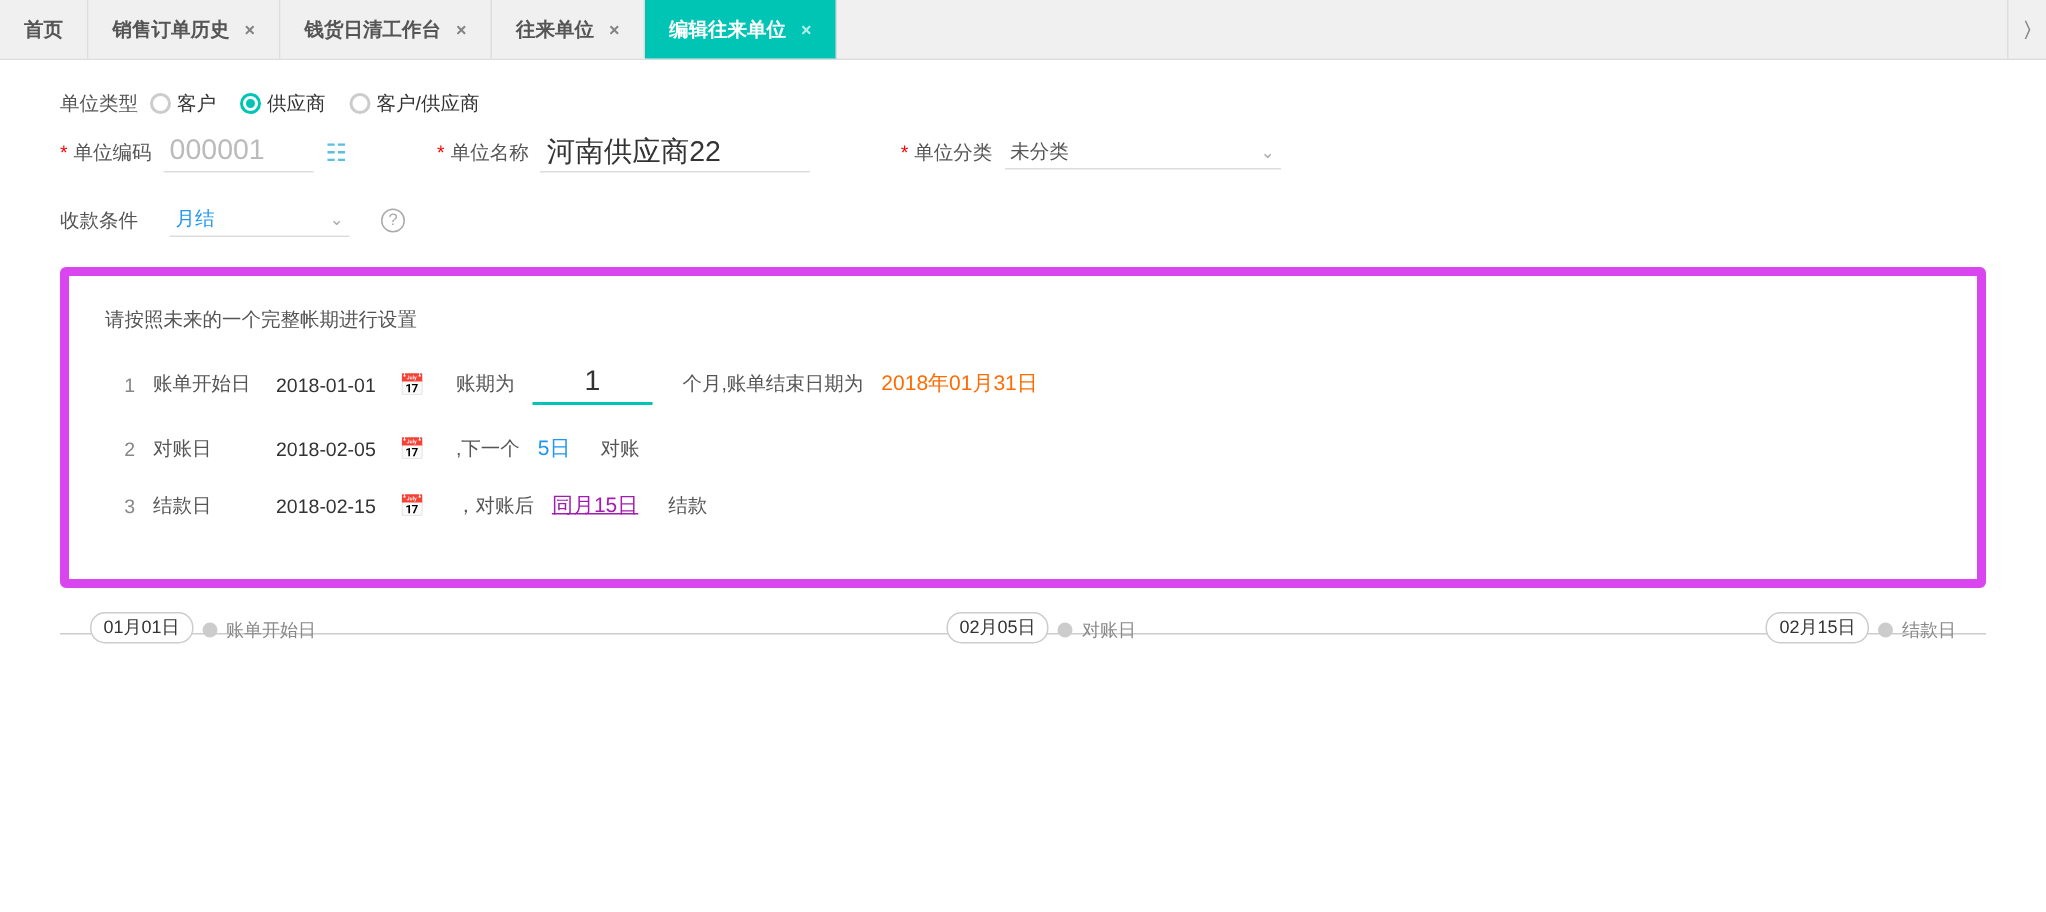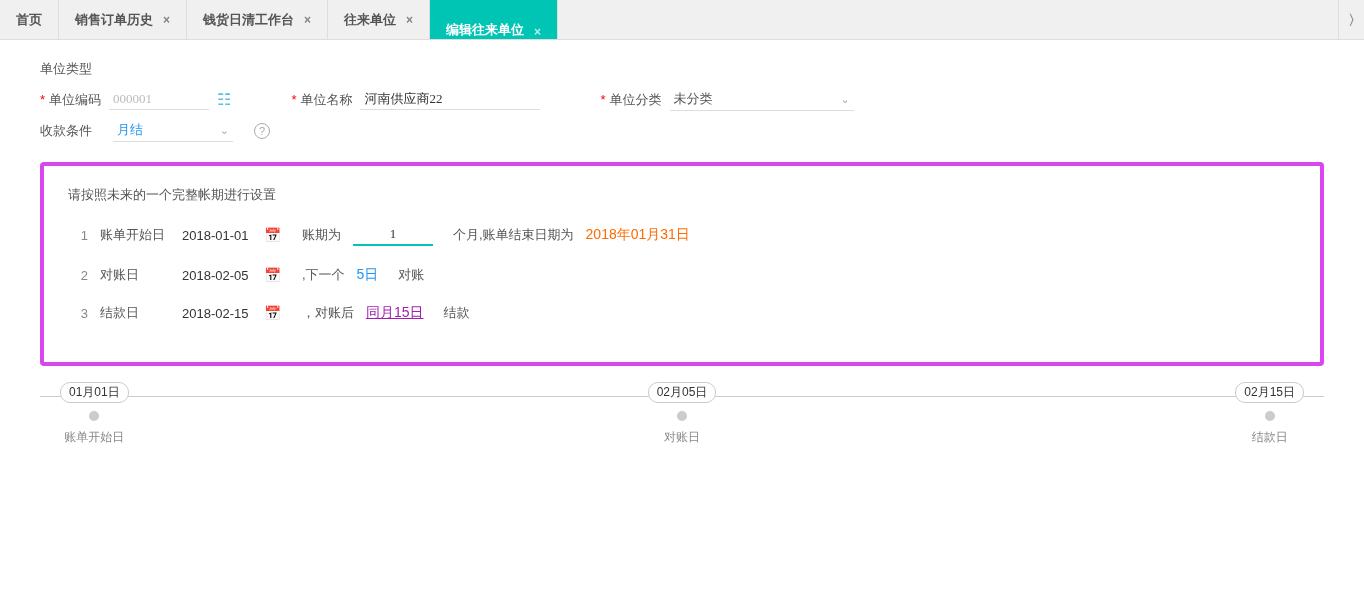--- a/index.html
+++ b/index.html
@@ -22,21 +22,20 @@
       color: #555;
       border-right: 1px solid #ddd;
       gap: 6px;
       white-space: nowrap;
       background: #f0f0f0;
       font-weight: bold;
     }
     .tab-item.active {
       background: #00c5b5;
       color: #fff;
-      align-items: flex-end;
     }
     .tab-close {
       font-size: 12px;
       cursor: pointer;
       opacity: 0.7;
       margin-left: 4px;
     }
     .tab-arrow {
       margin-left: auto;
       display: flex;
@@ -52,21 +51,21 @@
       background: #fff;
       padding: 20px 40px;
       height: calc(608px - 40px);
       overflow-y: auto;
     }
 
     
     .form-row {
       display: flex;
       align-items: center;
-      margin-bottom: 8px;
+      margin-bottom: 20px;
       gap: 20px;
     }
 
     .field-group {
       display: flex;
       align-items: center;
       gap: 8px;
     }
 
     .field-label {
@@ -77,25 +76,24 @@
     .field-label.required::before {
       content: '*';
       color: red;
       margin-right: 4px;
     }
 
     .field-input {
       border: none;
       border-bottom: 1px solid #ddd;
       outline: none;
-      font-size: 13px;
+      font-size: 19px;
       padding: 2px 4px;
       color: #333;
       background: transparent;
-      font-family: Liberation Serif, serif;
     }
     .field-input.code-input { width: 100px; color: #bbb; }
     .field-input.name-input { width: 180px; }
     .field-input.period-input { width: 80px; border-bottom: 2px solid #00c5b5; text-align: center; color: #333; }
 
     
     .radio-group { display: flex; align-items: center; gap: 16px; }
     .radio-item { display: flex; align-items: center; gap: 4px; cursor: pointer; font-size: 13px; }
     .radio-circle {
       width: 14px; height: 14px; border-radius: 50%;
@@ -114,21 +112,21 @@
       border-bottom: 1px solid #ddd;
       padding: 2px 4px;
       cursor: pointer;
     }
     .select-value { font-size: 13px; color: #2196f3; }
     .select-value.gray { color: #555; }
     .chevron-icon { color: #aaa; font-size: 11px; }
 
     
     .section-box {
-      border: 4px solid #d946ef;
+      border: 6px solid #d946ef;
       border-radius: 4px;
       padding: 20px 24px;
       margin-bottom: 16px;
     }
     .section-title {
       font-size: 13px;
       color: #555;
       margin-bottom: 20px;
     }
 
@@ -197,21 +195,20 @@
     }
     .timeline-points {
       display: flex;
       justify-content: space-between;
       width: 100%;
       position: relative;
       z-index: 1;
     }
     .timeline-point {
       display: flex;
-      flex-direction: column;
       align-items: center;
       gap: 6px;
     }
     .timeline-dot {
       width: 10px; height: 10px;
       border-radius: 50%;
       background: #ccc;
       border: 2px solid #ccc;
     }
     .timeline-label-top {
@@ -262,20 +259,34 @@
     <span class="tab-close">×</span>
   </div>
   <div class="tab-arrow">〉</div>
 </div>
 
 <div class="main-content">
 
   <div class="form-row unit-cat-row">
     <div class="field-group">
       <span class="field-label">单位类型</span>
+      <div class="radio-group">
+        <label class="radio-item">
+          <div class="radio-circle"></div>
+          <span>客户</span>
+        </label>
+        <label class="radio-item">
+          <div class="radio-circle checked"></div>
+          <span>供应商</span>
+        </label>
+        <label class="radio-item">
+          <div class="radio-circle"></div>
+          <span>客户/供应商</span>
+        </label>
+      </div>
     </div>
   </div>
 
   <div class="form-row">
     <div class="field-group">
       <span class="field-label required">单位编码</span>
       <input class="field-input code-input" type="text" value="000001" style="">
       <span style="color:#5bc0de;font-size:16px;cursor:pointer;">☷</span>
     </div>
     <div class="field-group" style="margin-left:40px;">

